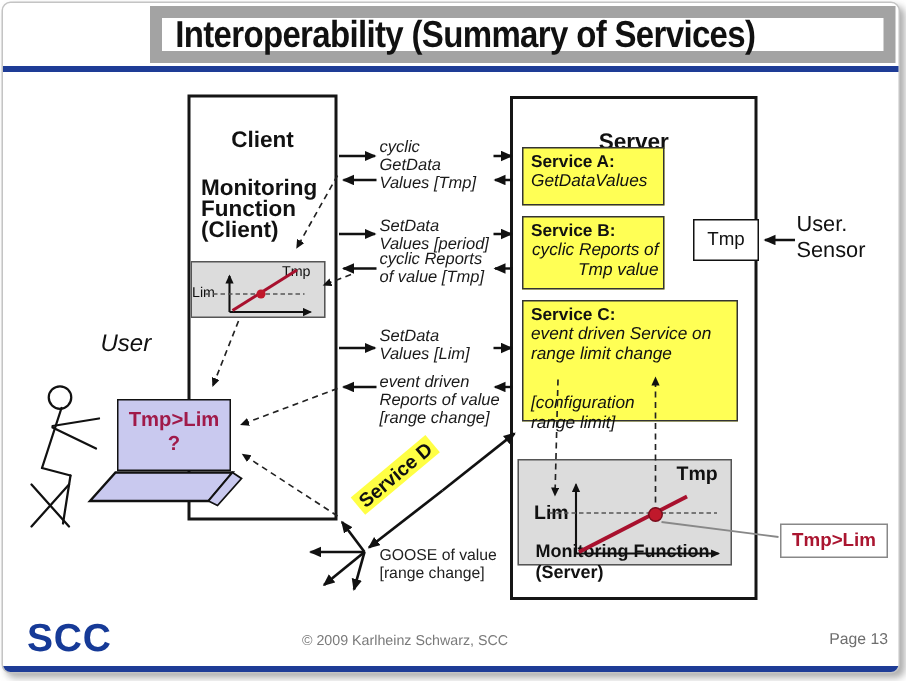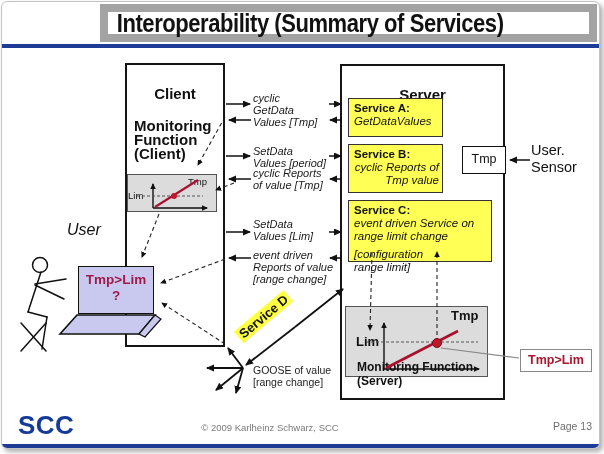--- a/index.html
+++ b/index.html
@@ -92,24 +92,24 @@
   </div>
 
   <div class="abs ybox" style="left:348px;top:98px;width:95px;height:39px;">
     <div class="yname">Service A:</div>
     <div class="ydesc">GetDataValues</div>
   </div>
   <div class="abs ybox" style="left:348px;top:144px;width:95px;height:49px;">
     <div class="yname">Service B:</div>
     <div class="ydesc" style="width:85px;text-align:right;">cyclic Reports of Tmp value</div>
   </div>
-  <div class="abs ybox" style="left:348px;top:200px;width:144px;height:62px;">
+  <div class="abs ybox" style="left:348px;top:200px;width:144px;height:81px;">
     <div class="yname">Service C:</div>
     <div class="ydesc" style="width:135px;">event driven Service on range limit change</div>
-    <div class="ydesc" style="width:85px;margin-top:5px;">[configuration range limit]</div>
+    <div class="ydesc" style="width:85px;margin-top:20px;">[configuration range limit]</div>
   </div>
 
   <div class="abs tmpbox">Tmp</div>
   <div class="abs sensor">User. Sensor</div>
 
   <div class="abs graychart" style="left:345px;top:306px;width:143px;height:71px;"></div>
   <div class="abs chartlbl-b" style="left:451px;top:308px;">Tmp</div>
   <div class="abs chartlbl-b" style="left:356px;top:334px;">Lim</div>
   <div class="abs monlabel" style="left:347px;top:360px;width:155px;font-size:12px;margin-left:10px;">Monitoring Function (Server)</div>
 

